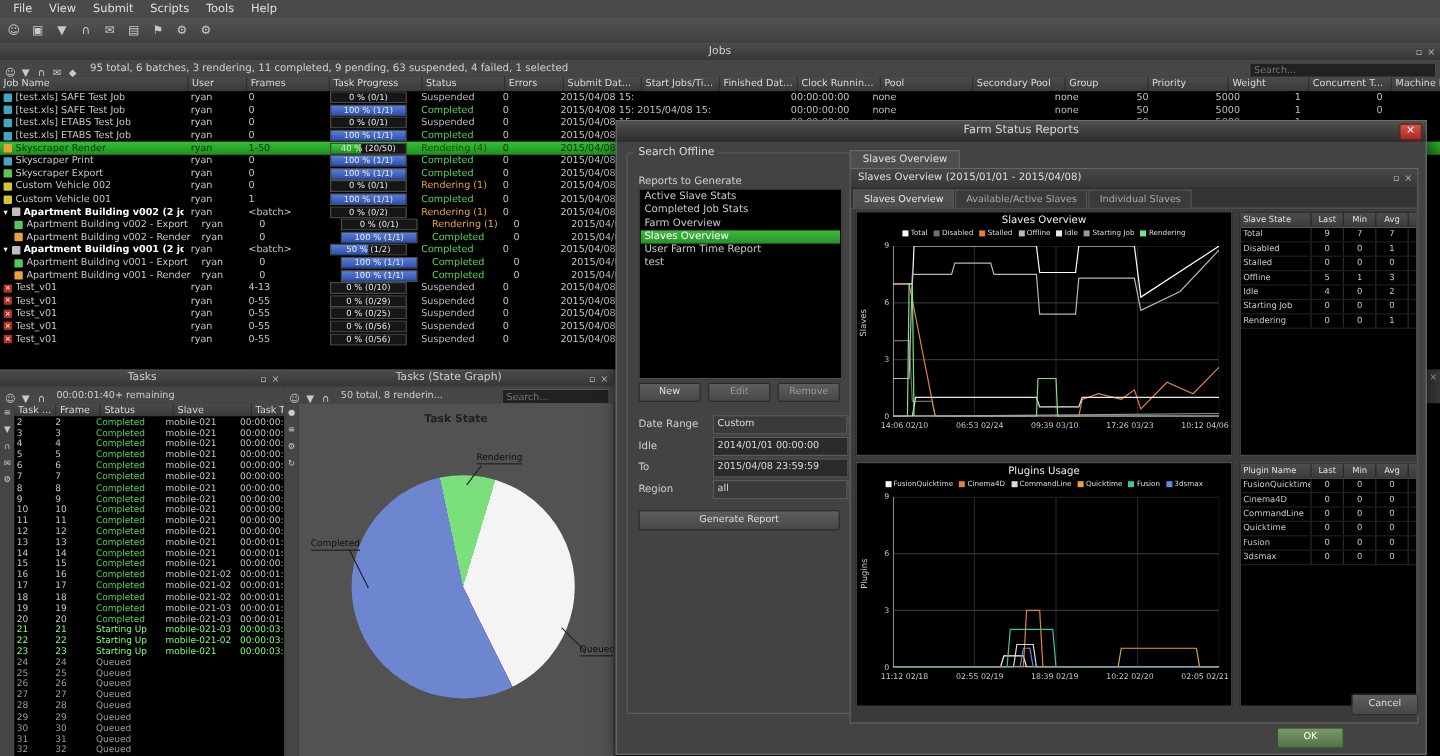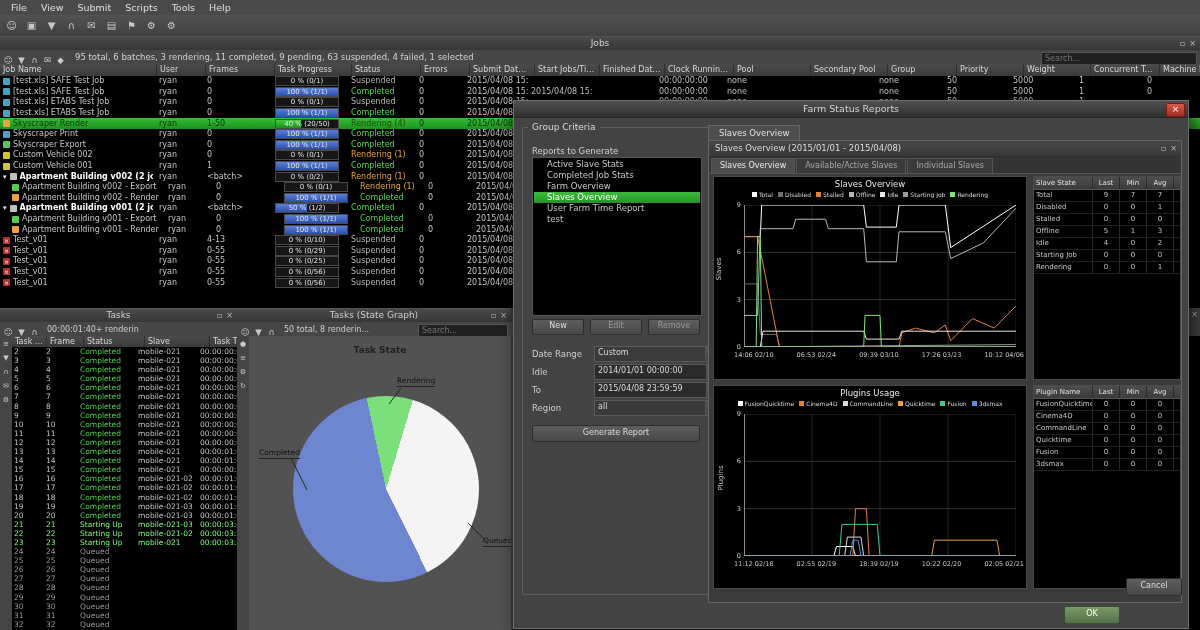--- a/index.html
+++ b/index.html
@@ -86,21 +86,21 @@
   #dlg-title{position:absolute;left:0;top:0;width:100%;height:16px;text-align:center;font-size:9.5px;
              line-height:16px;color:#d4d4d4;background:linear-gradient(#505050,#2f2f2f);border-bottom:1px solid #262626}
   #dlg-close{position:absolute;right:3px;top:2px;width:17px;height:12px;border-radius:2px;
              background:linear-gradient(#d8574a,#a32b20);border:1px solid #7a1e15;color:#fff;
              font-size:9px;line-height:10px;text-align:center}
   #groupbox{position:absolute;left:8px;top:26px;width:186px;height:466px;border:1px solid #5e5e5e;border-radius:2px}
   #gb-label{position:absolute;left:14px;top:21px;font-size:9px;color:#dcdcdc;background:#434343;padding:0 4px}
   #reports-label{position:absolute;left:18px;top:45px;font-size:8.5px;color:#d0d0d0}
   #reports-list{position:absolute;left:18px;top:56px;width:166px;height:155px;background:#000;
                 border:1px solid #555;list-style:none;margin:0;padding:1px}
-  #reports-list li{height:11px;font-size:8.5px;line-height:11px;color:#c8c8c8;padding:0 13px;white-space:nowrap;overflow:hidden}
+  #reports-list li{height:11px;font-size:8.5px;line-height:11px;color:#c8c8c8;padding:0 3px;white-space:nowrap;overflow:hidden}
   #reports-list li.sel{background:linear-gradient(#3dbb3d,#279127);color:#fff}
   .dbtn{position:absolute;height:14px;background:linear-gradient(#5e5e5e,#474747);border:1px solid #2d2d2d;
         border-radius:2px;font-size:8px;color:#ddd;text-align:center;line-height:12px;cursor:default}
   #btn-new{left:18px;top:218px;width:50px}
   #btn-edit{left:76px;top:218px;width:50px;color:#999}
   #btn-remove{left:134px;top:218px;width:50px;color:#999}
   .flabel{position:absolute;left:18px;font-size:8.5px;color:#d0d0d0}
   .combo{position:absolute;left:80px;width:104px;height:14px;background:#3a3a3a;border:1px solid #5a5a5a;
          font-size:8px;line-height:12px;color:#ddd;padding:0 16px 0 3px;white-space:nowrap;overflow:hidden}
   .combo .arr{position:absolute;right:0;top:0;width:12px;height:100%;border-left:1px solid #555;text-align:center;
@@ -785,21 +785,21 @@
 
 <section id="tasks">
   <div class="panel-title">
     <span>Tasks</span>
     <span class="pt-icons">
       <span>▫</span><span>×</span>
     </span>
   </div>
   <div class="ptoolbar">
     <span><span class="tbi">☺</span><span class="tbi">▼</span><span class="tbi">∩</span></span>
-    <span id="tasks-remaining">00:00:01:40+ renderin</span>
+    <span id="tasks-remaining">00:00:01:40+ remaining</span>
   </div>
   <div class="vstrip">
       <span class="tbi">≡</span>
       <span class="tbi">▼</span>
       <span class="tbi">∩</span>
       <span class="tbi">✉</span>
       <span class="tbi">⚙</span>
     </div>
   <div id="tasks-header">
       <span class="jh" style="width: 28px;">Task ID</span>
@@ -1059,21 +1059,21 @@
     <span class="pielabel" id="lbl-completed">Completed</span>
     <span class="pielabel" id="lbl-queued">Queued</span>
   </div>
 </section>
 
 <div id="dialog">
   <div id="dlg-title">Farm Status Reports</div>
   <div id="dlg-close">×</div>
 
   <div id="groupbox"></div>
-  <div id="gb-label">Group Criteria</div>
+  <div id="gb-label">Search Offline</div>
   <div id="reports-label">Reports to Generate</div>
   <ul id="reports-list">
       <li>Active Slave Stats</li>
       <li>Completed Job Stats</li>
       <li>Farm Overview</li>
       <li class="sel">Slaves Overview</li>
       <li>User Farm Time Report</li>
       <li>test</li>
     </ul>
 

